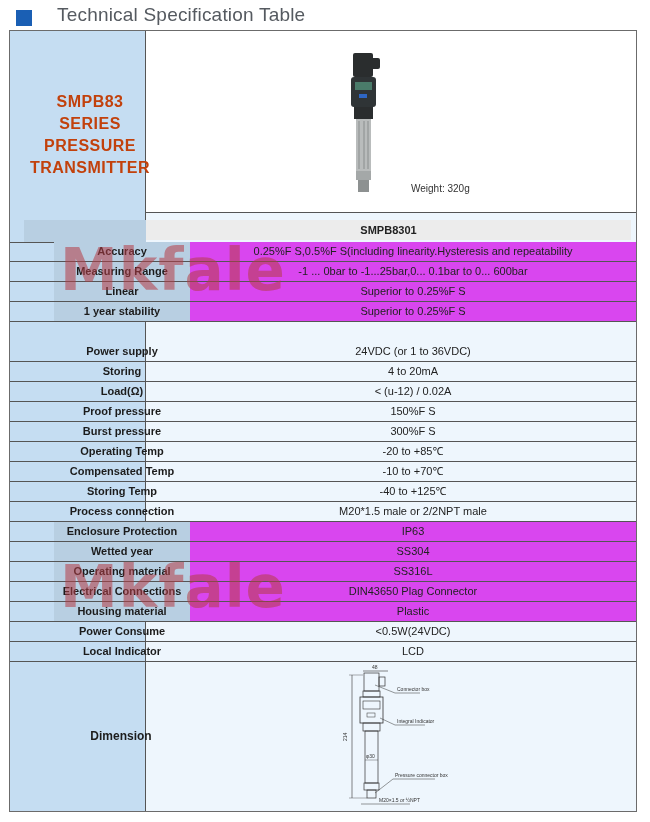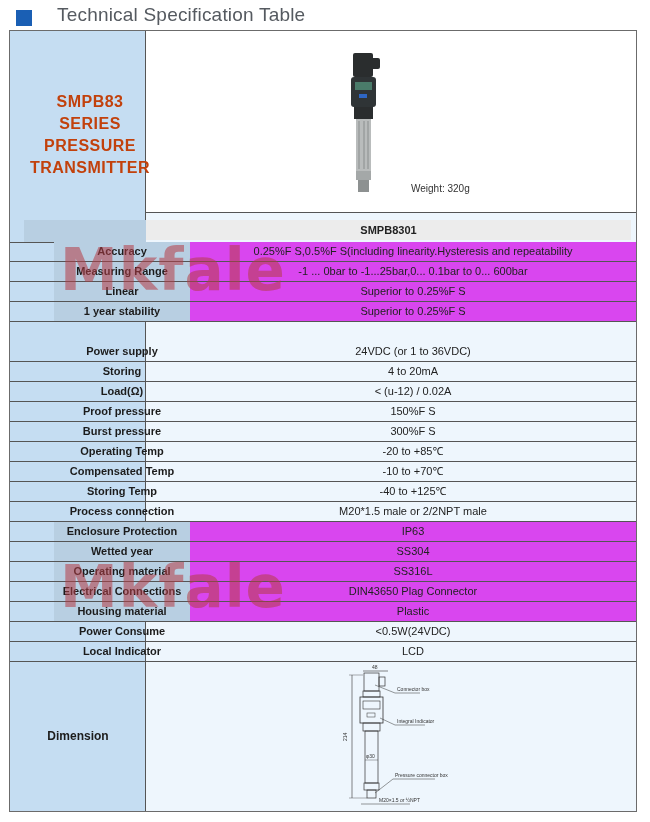--- a/index.html
+++ b/index.html
@@ -46,21 +46,21 @@
       position: absolute; left: 0; right: 0; height: 20px; border-bottom: 1px solid #555; box-sizing: border-box;
       display: flex; font-size: 11px; padding-left: 44px;
     }
     .row .lbl { width: 136px; text-align: center; line-height: 19px; font-weight: bold; color: #1c1c1c; }
     .row .val { flex: 1; text-align: center; line-height: 19px; color: #222; }
     .row.shade .val { background: #d946ef; }
     .row.shade .lbl { background: #b8cfe2; }
 
     .dim-row { position: absolute; left: 0; right: 0; top: 630px; bottom: 0; }
     .dim-row .lbl { position: absolute; left: 0; width: 136px; top: 0; bottom: 0; display: flex; align-items: center; justify-content: center;
-      font-weight: bold; font-size: 12px; color: #1c1c1c; }
+      font-weight: bold; font-size: 12px; color: #1c1c1c; padding-left: 43px; }
 
     .watermark {
       position: absolute; font-family: "DejaVu Sans", sans-serif; font-weight: bold; font-size: 58px;
       color: rgba(180, 60, 70, 0.55); letter-spacing: 1px; pointer-events: none;
     }
     .diagram-label { font-size: 5px; fill: #333; font-family: "Liberation Sans", sans-serif; }
   </style>
 </head>
 <body>
 

